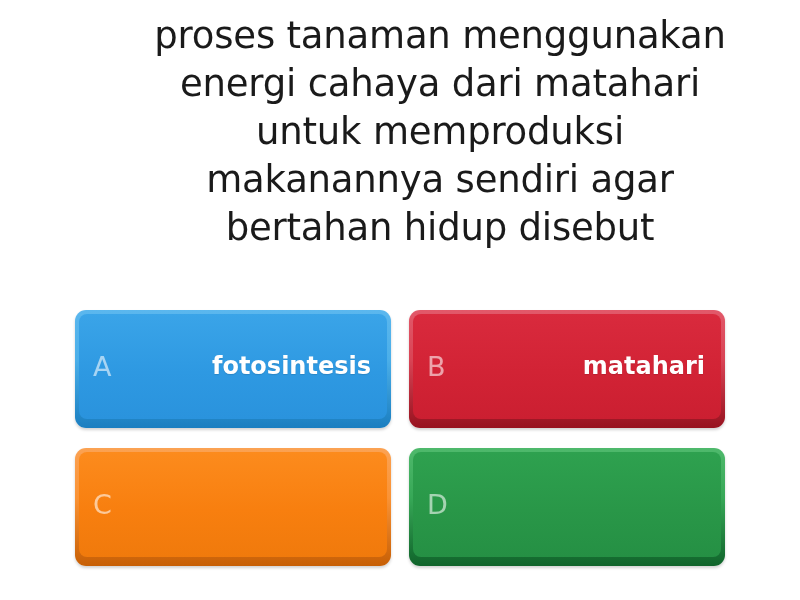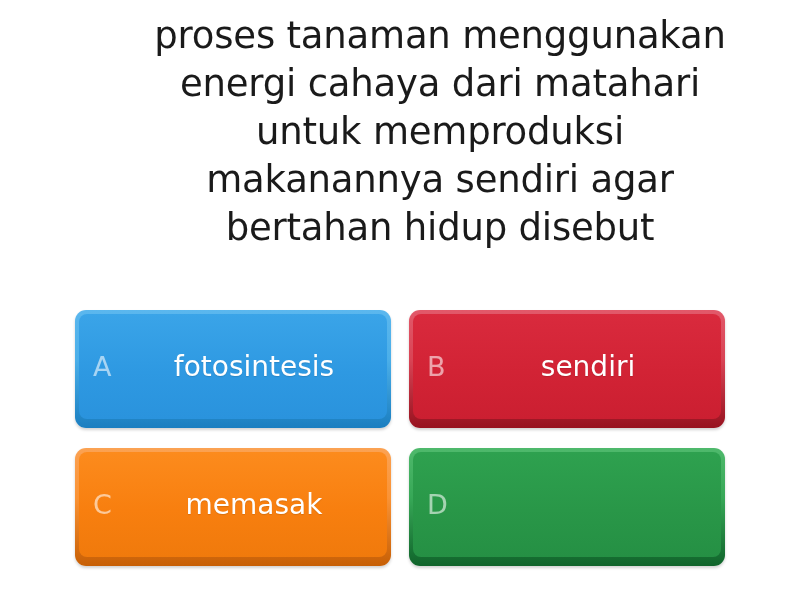--- a/index.html
+++ b/index.html
@@ -85,23 +85,23 @@
     width: 44px;
     text-align: left;
     font-size: 27px;
     font-weight: 400;
     color: rgba(255,255,255,0.58);
     line-height: 1;
     user-select: none;
   }
   .answer-label {
     flex: 1 1 auto;
-    text-align: center;
-    font-size: 28px;
-    font-weight: 400;
+    text-align: right;
+    font-size: 24px;
+    font-weight: 700;
     color: #ffffff;
     line-height: 1.13;
     padding-right: 6px;
     white-space: pre-line;
     text-shadow: 0 1px 1px rgba(0,0,0,0.12);
   }
 
   
   .btn-blue   { background: linear-gradient(#5bb7ee 0%, #4bafe9 42%, #1a7ec0 100%); }
   .btn-blue   .answer-face { background: linear-gradient(#3aa4e8 0%, #2e99e2 55%, #2a93dd 100%); }
@@ -133,28 +133,27 @@
     <div class="answer-btn btn-blue">
       <div class="answer-face">
         <span class="answer-letter">A</span>
         <span class="answer-label">fotosintesis</span>
       </div>
     </div>
 
     <div class="answer-btn btn-red">
       <div class="answer-face">
         <span class="answer-letter">B</span>
-        <span class="answer-label">sendiri</span>
+        <span class="answer-label">matahari</span>
       </div>
     </div>
 
     <div class="answer-btn btn-orange">
       <div class="answer-face">
         <span class="answer-letter">C</span>
-        <span class="answer-label">memasak</span>
       </div>
     </div>
 
     <div class="answer-btn btn-green">
       <div class="answer-face">
         <span class="answer-letter">D</span>
       </div>
     </div>
 
   </div>

